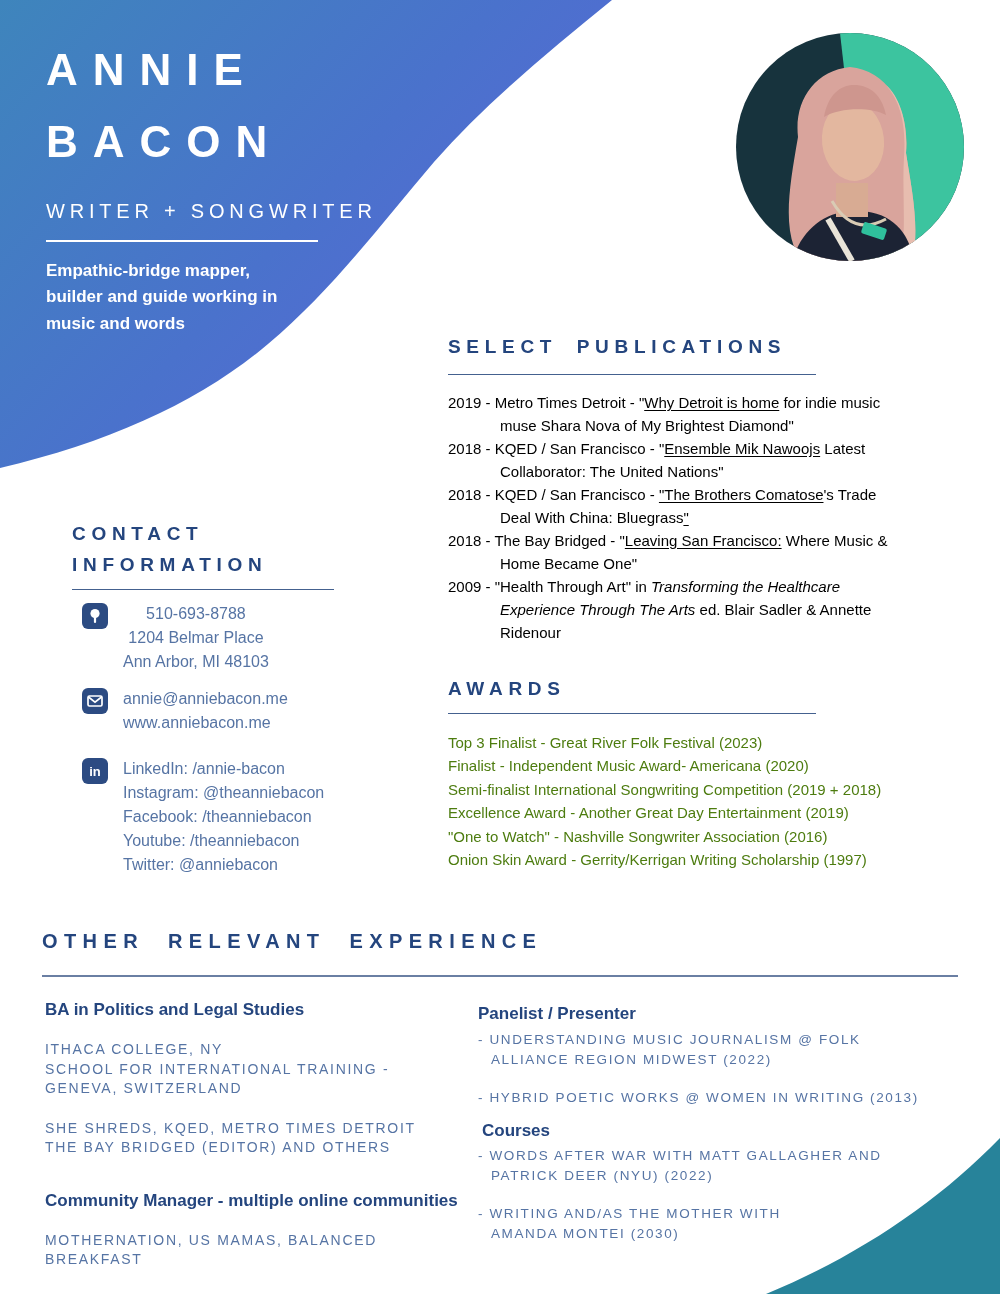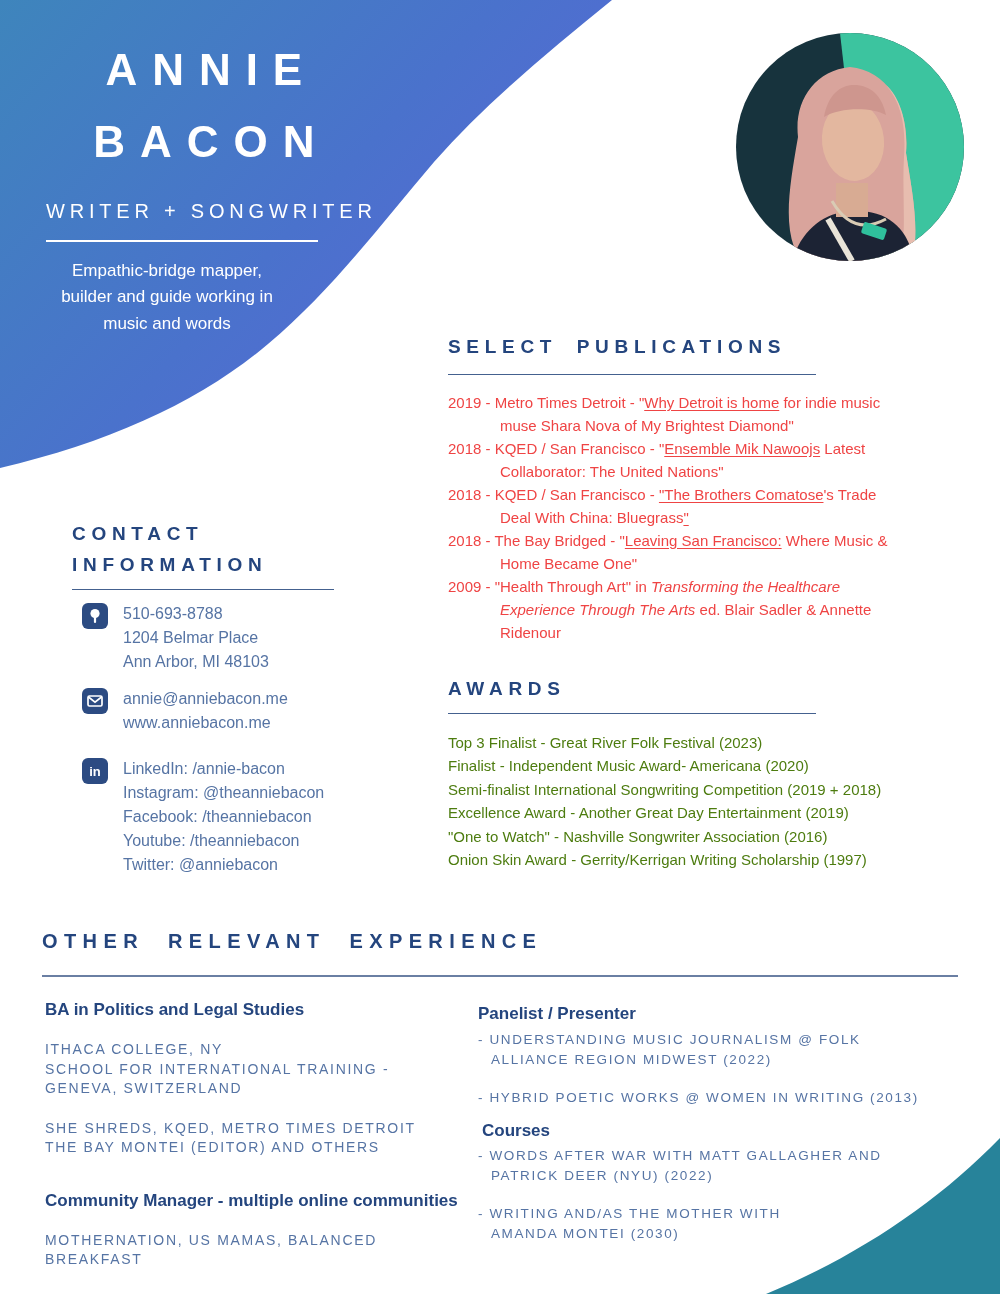--- a/index.html
+++ b/index.html
@@ -1,54 +1,54 @@
 <!DOCTYPE html>
 <html><head>
 <meta charset="utf-8">
 <style>
   html,body{margin:0;padding:0;background:#ffffff;}
   body{font-family:"Liberation Sans","DejaVu Sans",sans-serif;}
   .page{position:relative;width:1000px;height:1294px;background:#ffffff;overflow:hidden;}
   .bg-layer{position:absolute;left:0;top:0;width:1000px;height:1294px;z-index:0;}
 
   
-  .hero{position:absolute;left:46px;top:34px;z-index:2;color:#ffffff;text-align:center;}
+  .hero{position:absolute;left:46px;top:34px;z-index:2;color:#ffffff;}
   .name-line{display:block;font-size:44px;font-weight:bold;letter-spacing:0.34em;line-height:72px;}
   .role{margin-top:22px;font-size:20px;letter-spacing:0.24em;font-weight:400;}
   .role-divider{margin-top:17px;width:272px;height:2px;background:#ffffff;}
-  .tagline{margin:16px 0 0 0;width:242px;font-size:17px;line-height:1.55;font-weight:400;}
+  .tagline{margin:16px 0 0 0;width:242px;font-size:17px;line-height:1.55;font-weight:700;}
 
   
   .photo{position:absolute;left:736px;top:33px;width:228px;height:228px;z-index:2;}
 
   
   .sec-h{margin:0;color:#24457e;font-size:19px;font-weight:bold;letter-spacing:0.30em;word-spacing:0.45em;}
   .sec-divider{height:1px;background:#44618f;}
 
   
   .pubs{position:absolute;left:448px;top:336px;width:512px;z-index:2;}
   .pubs .sec-divider{margin-top:16px;width:368px;}
-  .pub-list{margin-top:16px;width:455px;color:#ef4444;font-size:15px;line-height:23px;}
+  .pub-list{margin-top:16px;width:455px;color:#000000;font-size:15px;line-height:23px;}
   .pub-item{padding-left:52px;text-indent:-52px;}
   .pub-item .u{text-decoration:underline;text-underline-offset:2px;}
   .pub-item .it{font-style:italic;}
 
   
   .awards{position:absolute;left:448px;top:678px;width:512px;z-index:2;}
   .awards .sec-divider{margin-top:13px;width:368px;}
   .award-list{margin-top:17px;width:512px;color:#4d7c0f;font-size:15px;line-height:23.4px;}
 
   
   .contact{position:absolute;left:72px;top:506px;width:300px;z-index:2;margin-top:12px;}
   .contact-h{line-height:31px;}
   .contact .sec-divider{margin-top:9px;width:262px;}
   .cgroup{position:absolute;left:82px;z-index:2;}
   .cicon{position:absolute;left:0;top:1px;width:16px;height:26px;display:block;}
   .clines{margin-left:41px;color:#5674a4;font-size:16px;line-height:24px;white-space:nowrap;}
-  .g-address{top:602px;}
+  .g-address{top:602px;text-align:center;}
   .g-web{top:687px;}
   .g-social{top:757px;}
 
   
   .exp-h{position:absolute;left:42px;top:930px;font-size:20px;letter-spacing:0.32em;word-spacing:0.6em;z-index:2;}
   .exp-divider{position:absolute;left:42px;top:975px;width:916px;height:2px;background:#6a7fa3;z-index:2;}
   .xcol{position:absolute;z-index:2;}
   .xcol-left{left:45px;top:1000px;width:425px;}
   .xcol-right{left:478px;top:1004px;width:500px;}
   .xtitle{color:#24457e;font-size:17px;font-weight:bold;margin:0;}
@@ -193,21 +193,21 @@
       <h3 class="xtitle">BA in Politics and Legal Studies</h3>
       <div class="xlines">
         <div>ITHACA COLLEGE, NY</div>
         <div>SCHOOL FOR INTERNATIONAL TRAINING -</div>
         <div>GENEVA, SWITZERLAND</div>
       </div>
     </div>
     <div class="xgroup">
       <div class="xlines">
         <div>SHE SHREDS, KQED, METRO TIMES DETROIT</div>
-        <div>THE BAY MONTEI (EDITOR) AND OTHERS</div>
+        <div>THE BAY BRIDGED (EDITOR) AND OTHERS</div>
       </div>
     </div>
     <div class="xgroup xgroup-3">
       <h3 class="xtitle">Community Manager - multiple online communities</h3>
       <div class="xlines">
         <div>MOTHERNATION, US MAMAS, BALANCED BREAKFAST</div>
       </div>
     </div>
   </div>
 

